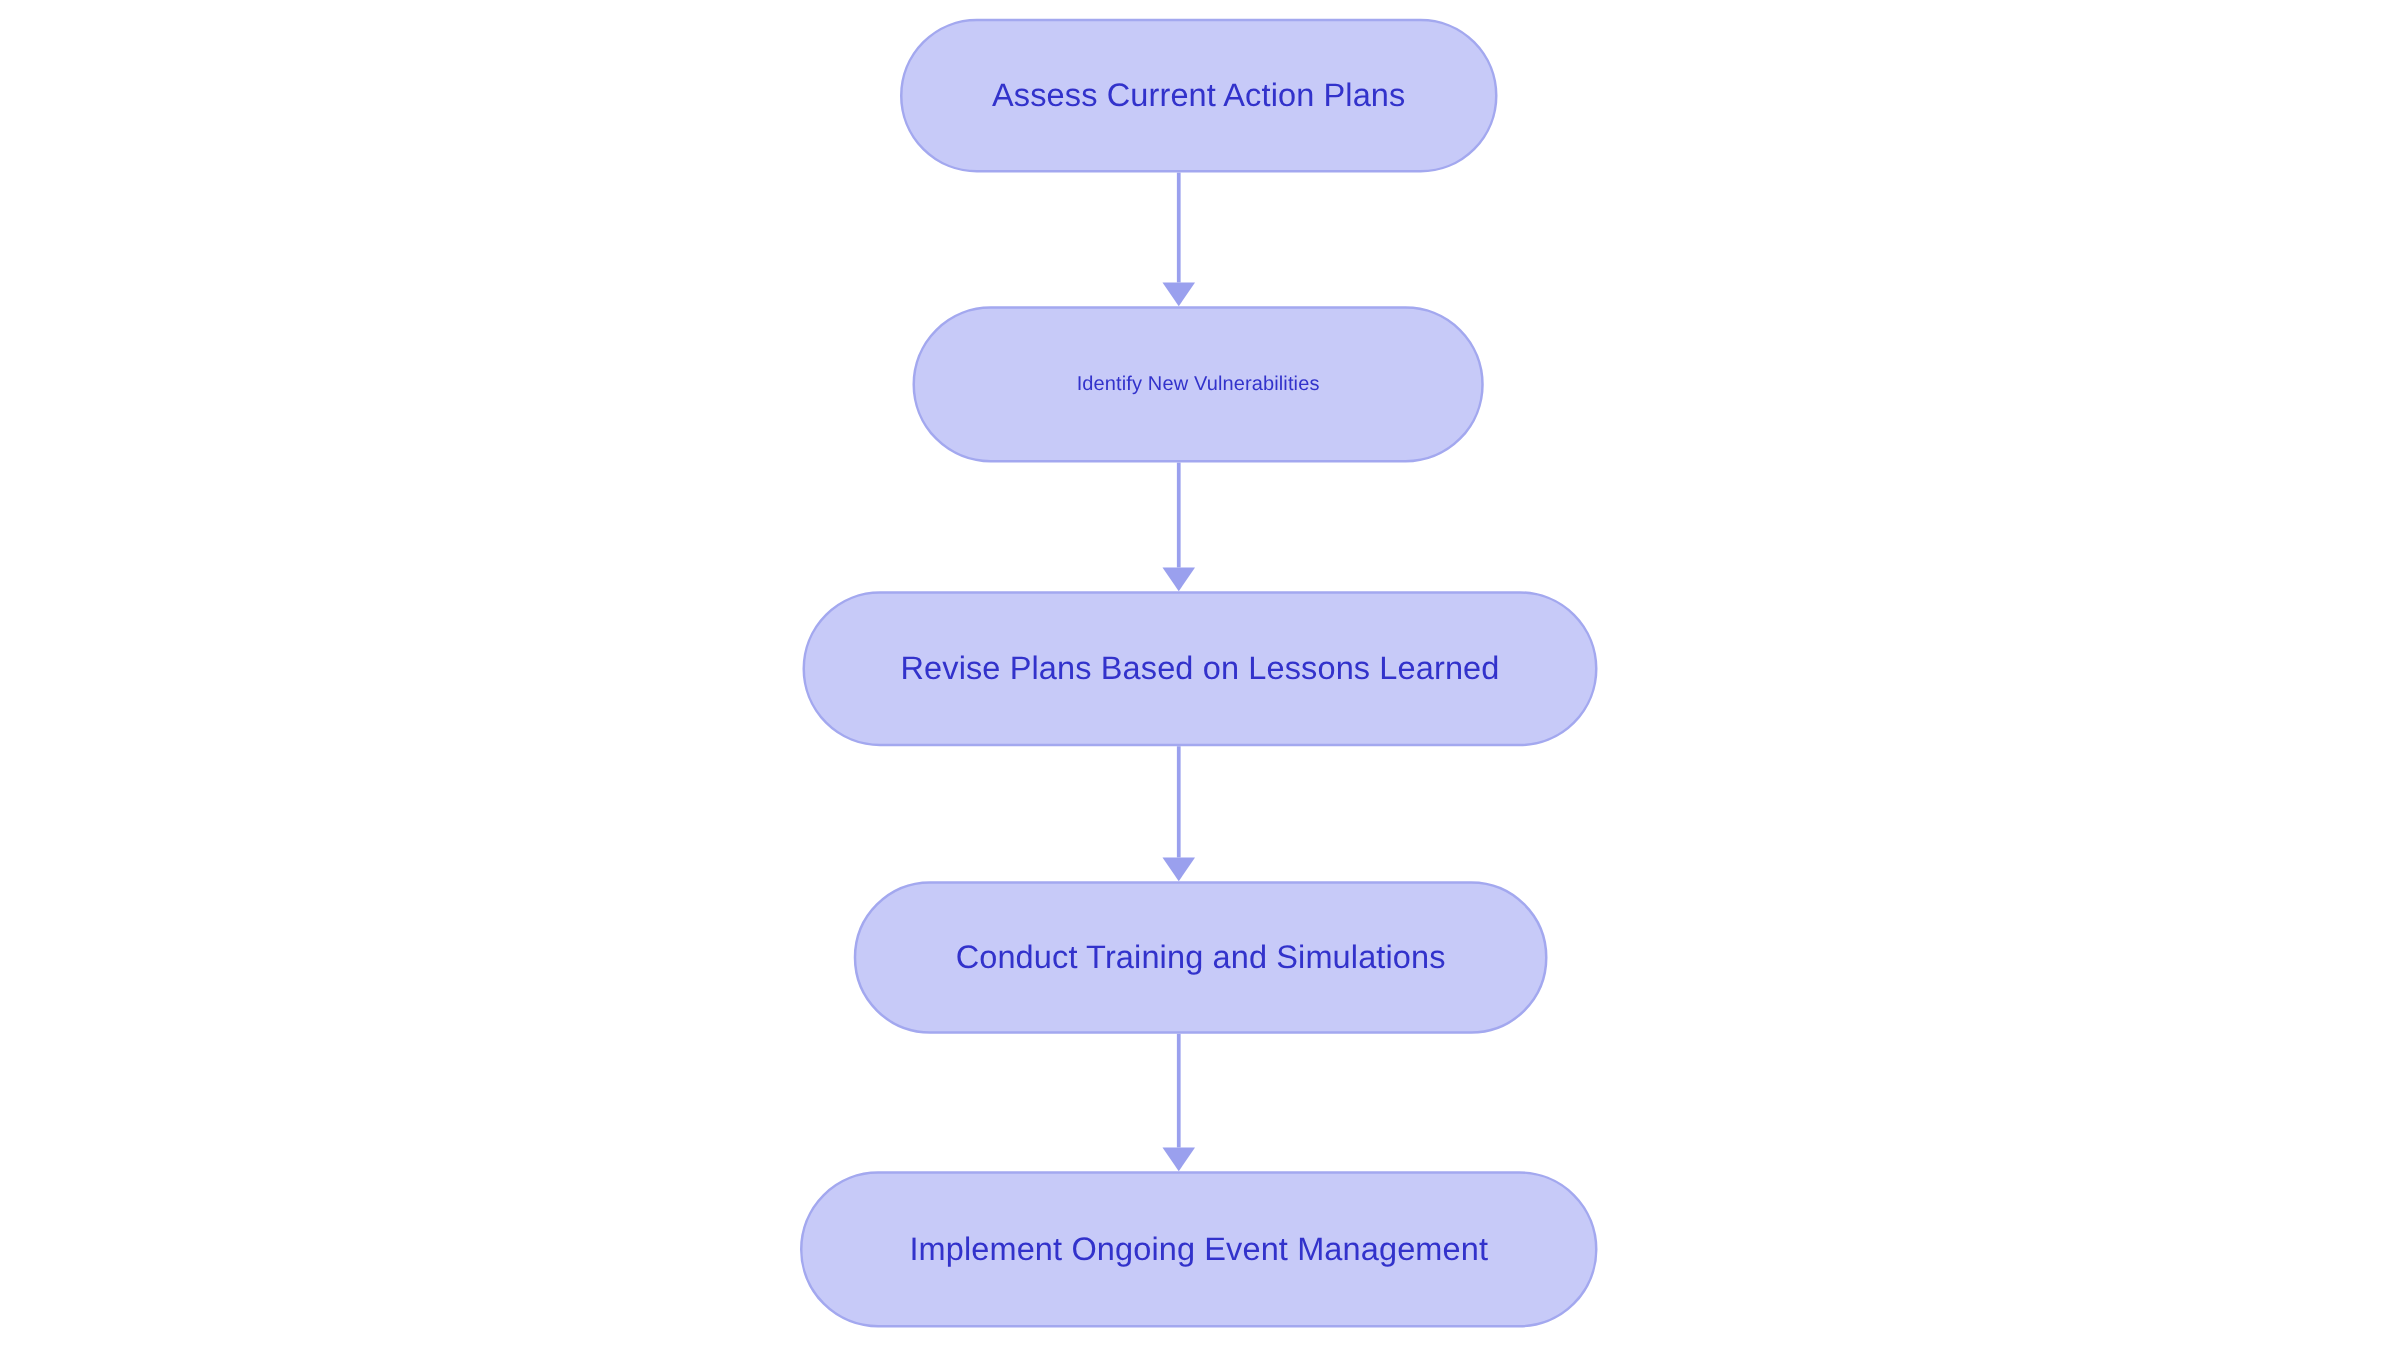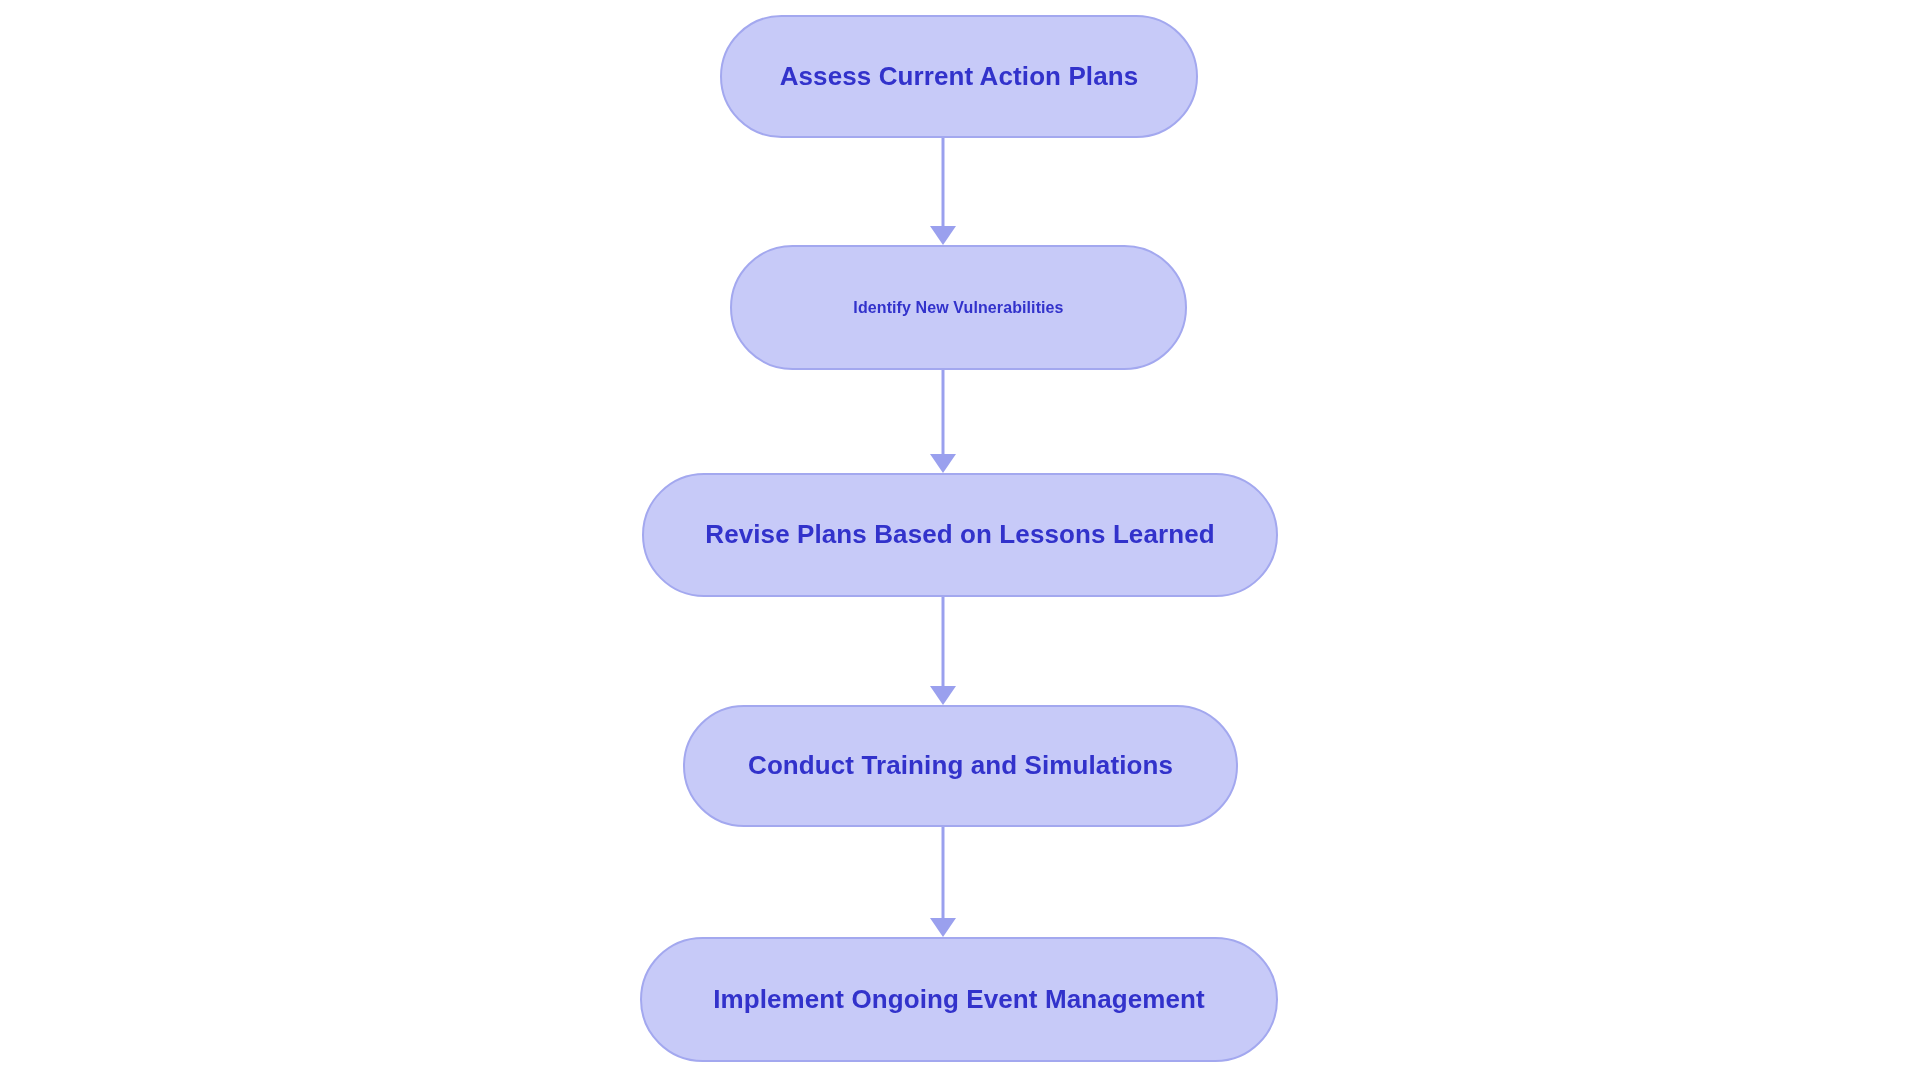--- a/index.html
+++ b/index.html
@@ -23,21 +23,21 @@
     box-sizing: border-box;
     background: #c7caf8;
     border: 2px solid #b91c1c;
     border-radius: 62px;
     display: flex;
     align-items: center;
     justify-content: center;
     text-align: center;
     color: #3232cb;
     font-size: 26px;
-    font-weight: 700;
+    font-weight: 400;
     letter-spacing: 0.1px;
     line-height: 1.2;
     white-space: nowrap;
     -webkit-font-smoothing: antialiased;
   }
   .node-label {
     display: block;
     padding: 0 26px;
   }
   .connector {

